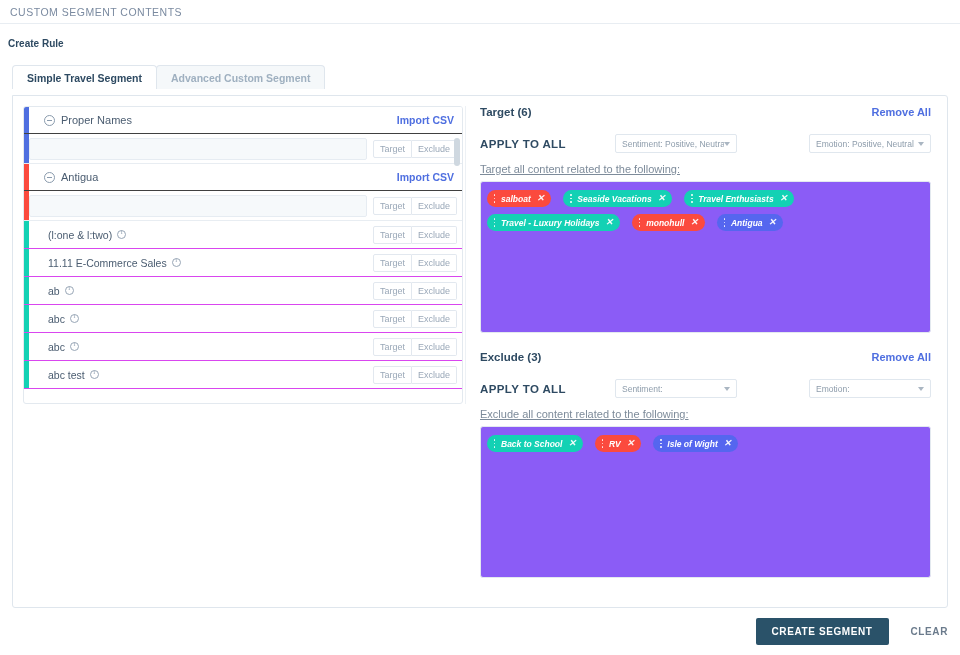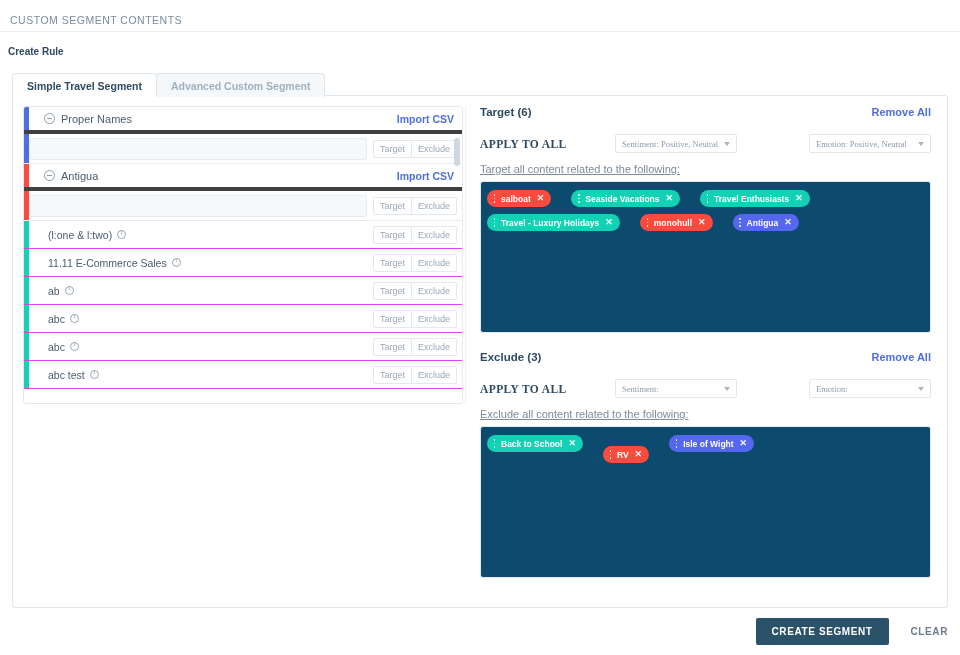--- a/index.html
+++ b/index.html
@@ -13,21 +13,20 @@
     overflow:hidden;
     position:relative;
   }
 
   
   .topbar {
     height:24px;
     border-bottom:1px solid #e8edf2;
     display:flex; align-items:center;
     padding:0 10px;
-    margin-top:8px;
   }
   .topbar-title {
     font-size:10.5px;
     letter-spacing:.5px;
     color:#7a8aa0;
     text-transform:uppercase;
   }
 
   
   .page-title {
@@ -93,21 +92,21 @@
     border:1px solid #e3e9ef;
     border-radius:3px;
     overflow:hidden;
     background:#fff;
   }
 
   .grp-header {
     display:flex; align-items:center;
     height:27px;
     padding-left:20px; padding-right:8px;
-    border-bottom:4px solid #404040;
+    border-bottom:1px solid #404040;
     position:relative;
     background:#fff;
   }
   .grp-bar {
     position:absolute; left:0; top:0; bottom:0; width:5px;
   }
   .circ-icon {
     width:11px; height:11px; border-radius:50%;
     border:1.2px solid #8a9bad;
     position:relative; flex:0 0 auto;
@@ -216,21 +215,20 @@
   .sect-head {
     display:flex; align-items:center;
     margin-bottom:16px;
   }
   .sect-title { font-size:11.5px; font-weight:bold; color:#2e4a62; }
   .remove-all { font-size:11px; font-weight:bold; color:#4f6fe0; cursor:pointer; }
 
   .apply-row {
     display:flex; align-items:center;
     margin-bottom:10px;
-    font-family:Liberation Serif, serif;
   }
   .apply-label {
     font-size:11.5px; font-weight:bold; color:#2e4a62;
     letter-spacing:.4px;
     width:135px;
   }
   .sel {
     width:122px; height:19px;
     border:1px solid #e0e7ee;
     border-radius:2px;
@@ -251,25 +249,26 @@
   }
   .sel-gap { width:72px; }
 
   .hint {
     font-size:11px; color:#7d8b9a; margin-bottom:6px;text-decoration:underline;
   }
 
   .dropzone {
     border:1px solid #e3e9ef;
     border-radius:3px;
-    background:#0c4a6e;
+    background:#8b5cf6;
     padding:8px 6px 6px 6px;
     display:flex; flex-wrap:wrap;
     align-content:flex-start;
-    gap:7px 20px;
+    gap:7px 12px;
+    font-style:italic;
   }
   #target-zone { height:152px; }
   #exclude-zone { height:152px; }
 
   .pill {
     height:17px;
     border-radius:9px;
     display:inline-flex; align-items:center;
     padding:0 7px 0 4px;
     color:#fff;
@@ -550,21 +549,21 @@
     <div class="dropzone" id="exclude-zone">
           <span class="pill" style="background: rgb(19, 209, 180); justify-content: flex-end;">
             <span class="grip">
               <i></i>
               <i></i>
               <i></i>
             </span>
             <span class="ptxt">Back to School</span>
             <span class="pclose">✕</span>
           </span>
-          <span class="pill" style="background: rgb(251, 74, 62); margin-top: 11px;">
+          <span class="pill" style="background: rgb(251, 74, 62);">
             <span class="grip">
               <i></i>
               <i></i>
               <i></i>
             </span>
             <span class="ptxt">RV</span>
             <span class="pclose">✕</span>
           </span>
           <span class="pill" style="background: rgb(85, 102, 239);">
             <span class="grip">

